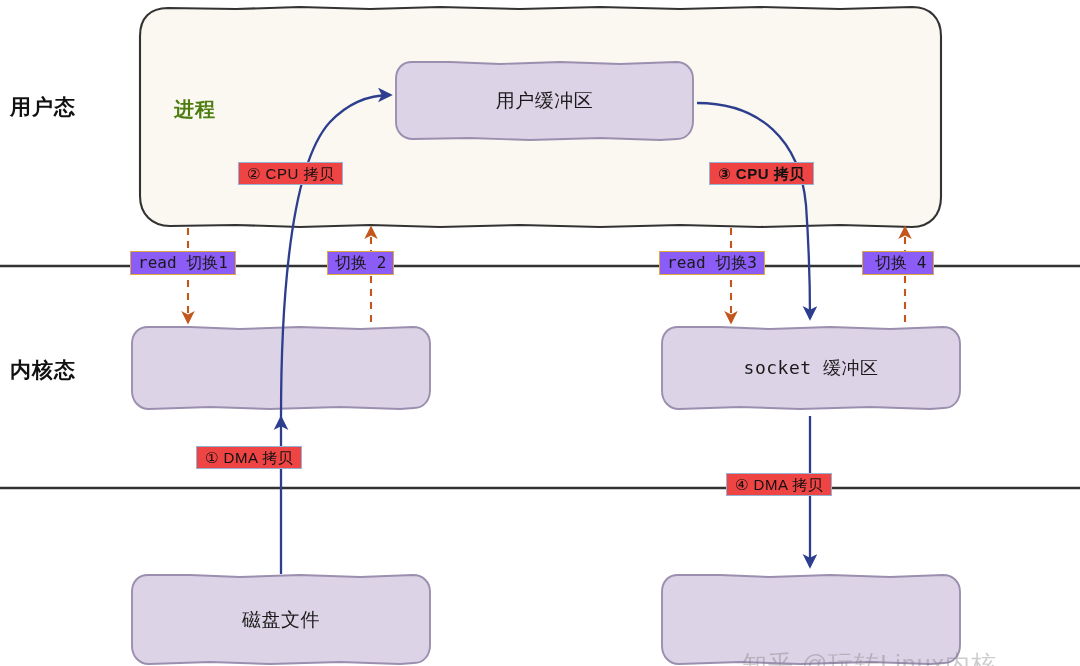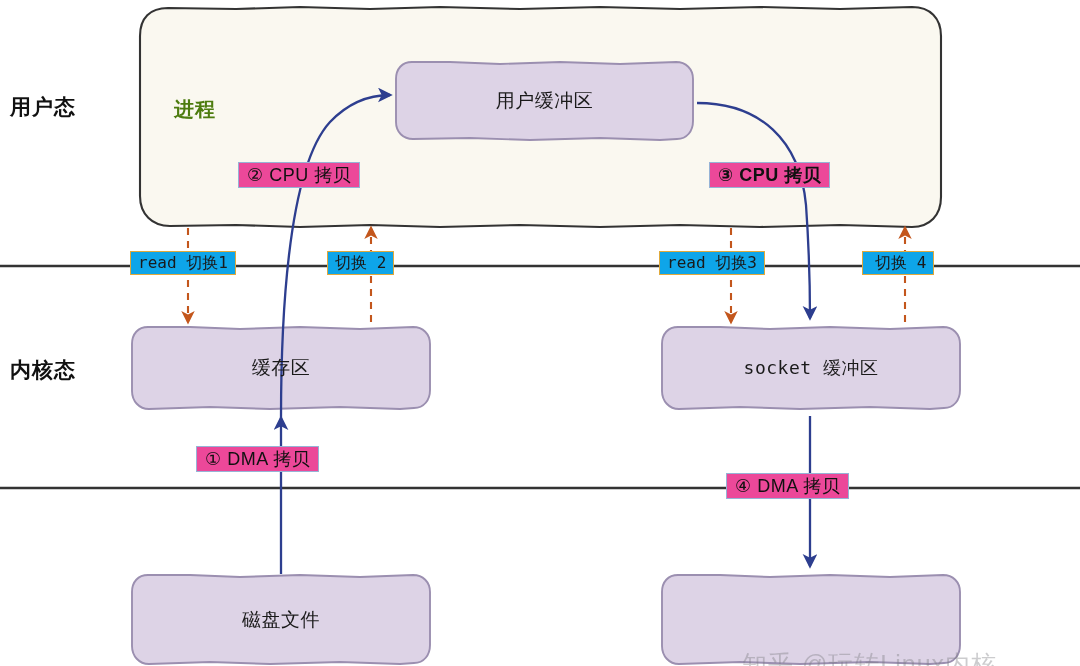--- a/index.html
+++ b/index.html
@@ -62,32 +62,32 @@
     position: absolute;
     display: flex;
     align-items: center;
     justify-content: center;
     white-space: nowrap;
     font-size: 17px;
     line-height: 1;
     box-sizing: border-box;
   }
   .tag-switch {
-    background: #0ea5e9;
+    background: #8b5cf6;
     border: 1px solid #e0a93b;
     color: #1a1a1a;
     font-family: "DejaVu Sans Mono", "Liberation Mono", monospace;
     font-size: 16px;
     padding: 3px 7px;
   }
   .tag-copy {
-    background: #ec4899;
+    background: #ef4444;
     border: 1px solid #96b3d6;
     color: #111111;
-    font-size: 18px;
+    font-size: 15px;
     padding: 3px 8px;
     letter-spacing: 0.5px;
   }
 
   
   .watermark {
     position: absolute;
     font-size: 25px;
     color: rgba(120,120,125,0.38);
     white-space: nowrap;
@@ -178,23 +178,20 @@
 
   <div class="mode-label" style="left:10px; top:93px;">用户态</div>
   <div class="mode-label" style="left:10px; top:356px;">内核态</div>
 
   <div class="process-label" style="left:174px; top:96px;">进程</div>
 
   <div class="pbox" style="left:396px; top:62px; width:297px; height:77px;">
     <span>用户缓冲区</span>
   </div>
 
-  <div class="pbox" style="left:132px; top:327px; width:298px; height:82px;">
-    <span>缓存区</span>
-  </div>
 
   <div class="pbox" style="left:662px; top:327px; width:298px; height:82px; font-family:'DejaVu Sans Mono','Liberation Mono',monospace; font-size:18px;">
     <span>socket 缓冲区</span>
   </div>
 
   <div class="pbox" style="left:132px; top:575px; width:298px; height:89px;">
     <span>磁盘文件</span>
   </div>
 
   <div class="pbox" style="left:662px; top:575px; width:298px; height:89px;"></div>

